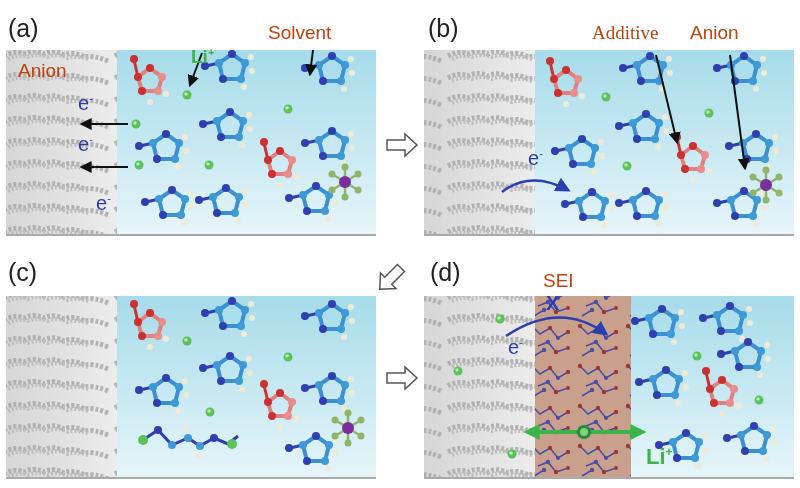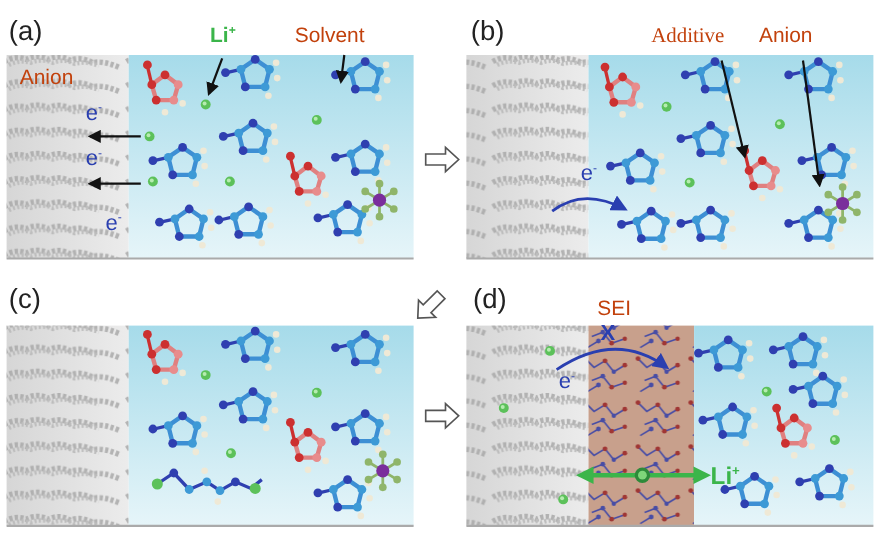--- a/index.html
+++ b/index.html
@@ -1,20 +1,20 @@
 <!DOCTYPE html>
 <html><head>
 <meta charset="utf-8">
 <style>
   html,body{margin:0;padding:0;background:#fff;}
   body{width:800px;height:488px;position:relative;overflow:hidden;font-family:"Liberation Sans",sans-serif;}
   #fig{position:absolute;left:0;top:0;width:800px;height:488px;}
   .panel-label{position:absolute;font-size:25px;color:#222;font-family:"Liberation Sans",sans-serif;}
   .annot{position:absolute;font-size:19px;color:#c2410c;font-family:"Liberation Sans",sans-serif;}
-  .annot-green{position:absolute;font-size:19px;color:#3bb54a;font-weight:bold;font-family:"Liberation Sans",sans-serif;}
+  .annot-green{position:absolute;font-size:19px;color:#3bb54a;font-weight:bold;font-family:"Liberation Sans",sans-serif;margin-top:24px;}
   .annot-blue{position:absolute;font-size:20px;color:#2a3fb0;font-family:"Liberation Sans",sans-serif;}
   .annot-blue sup{font-size:11px;}
 </style>
 </head>
 <body>
 
 <svg id="fig" viewBox="0 0 800 488" xmlns="http://www.w3.org/2000/svg">
   <defs>
     <linearGradient id="elec" x1="0" y1="0" x2="0" y2="1">
       <stop offset="0" stop-color="#a6dbea"></stop>

